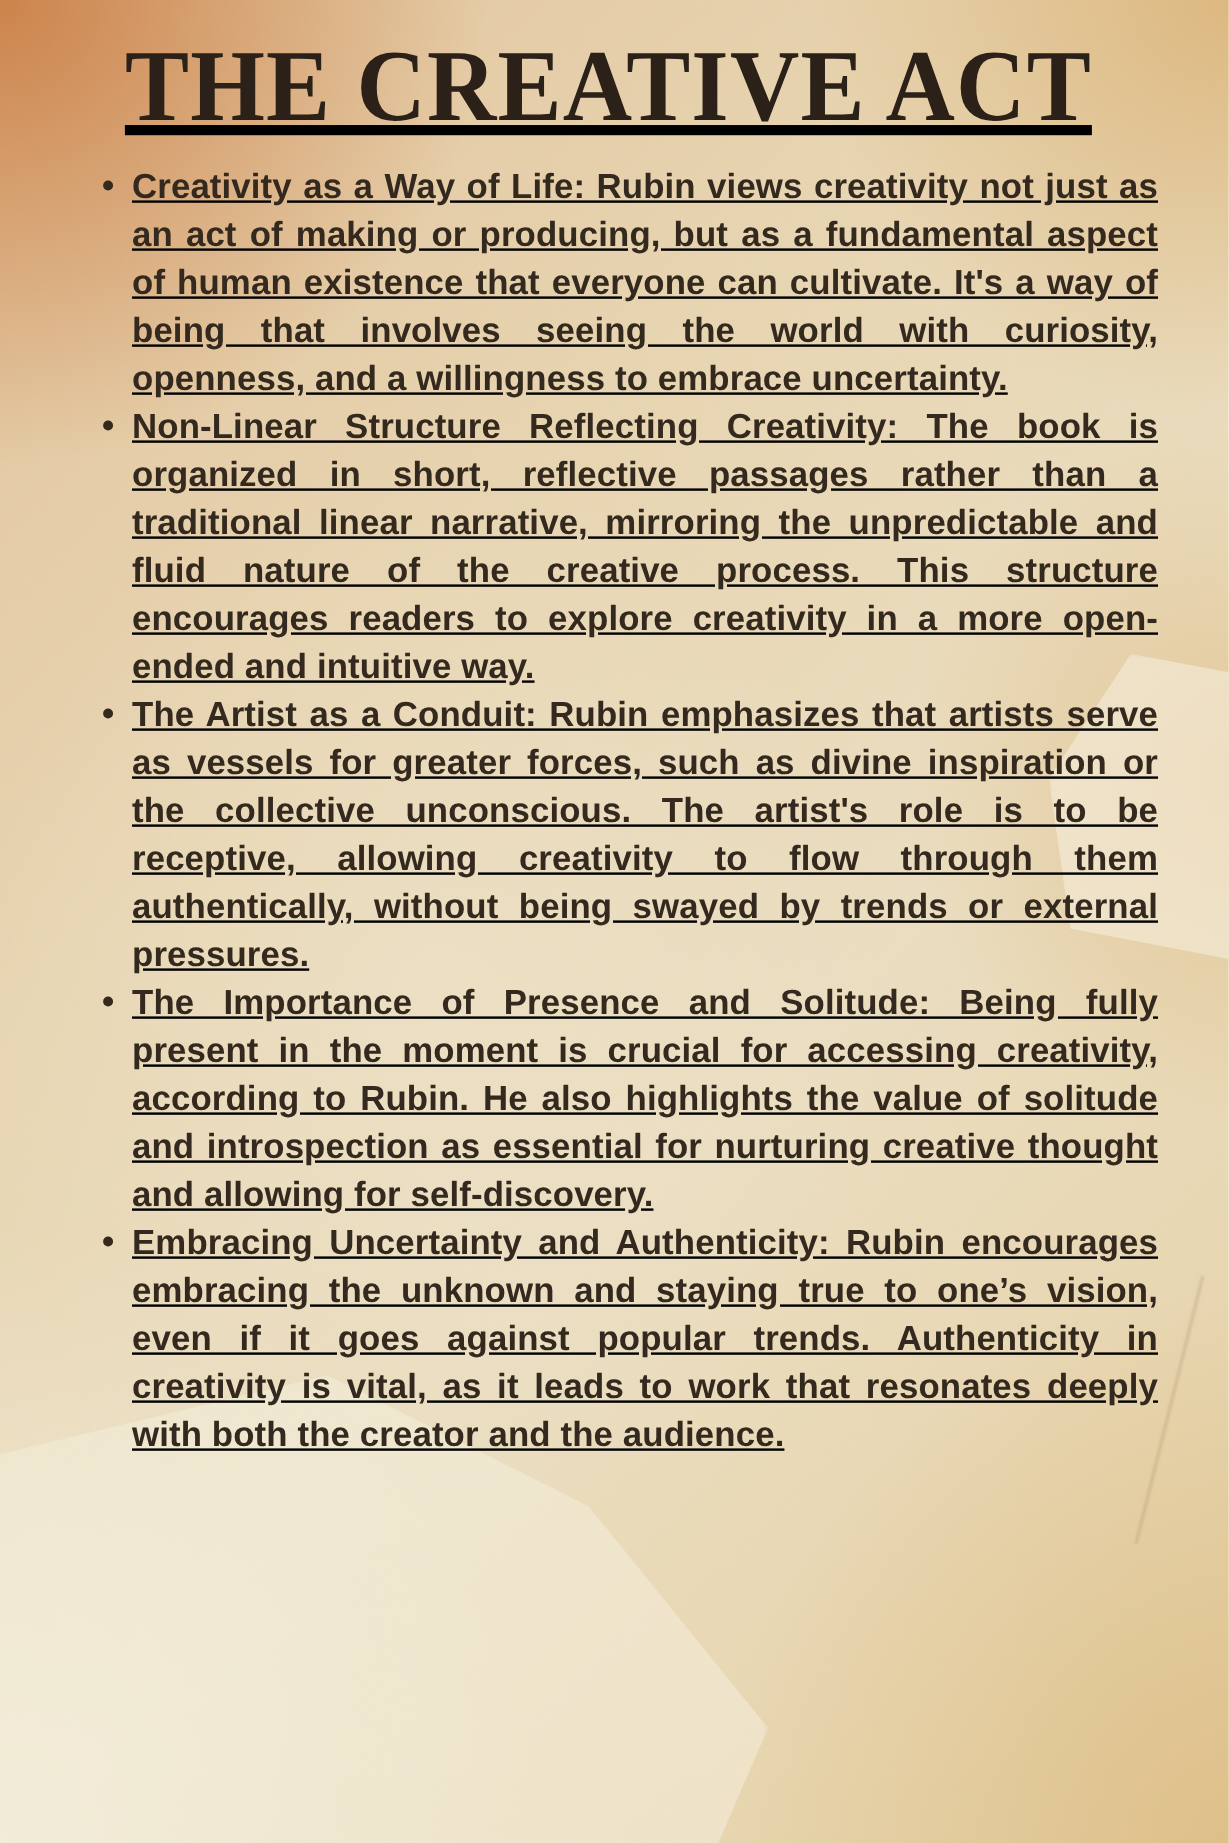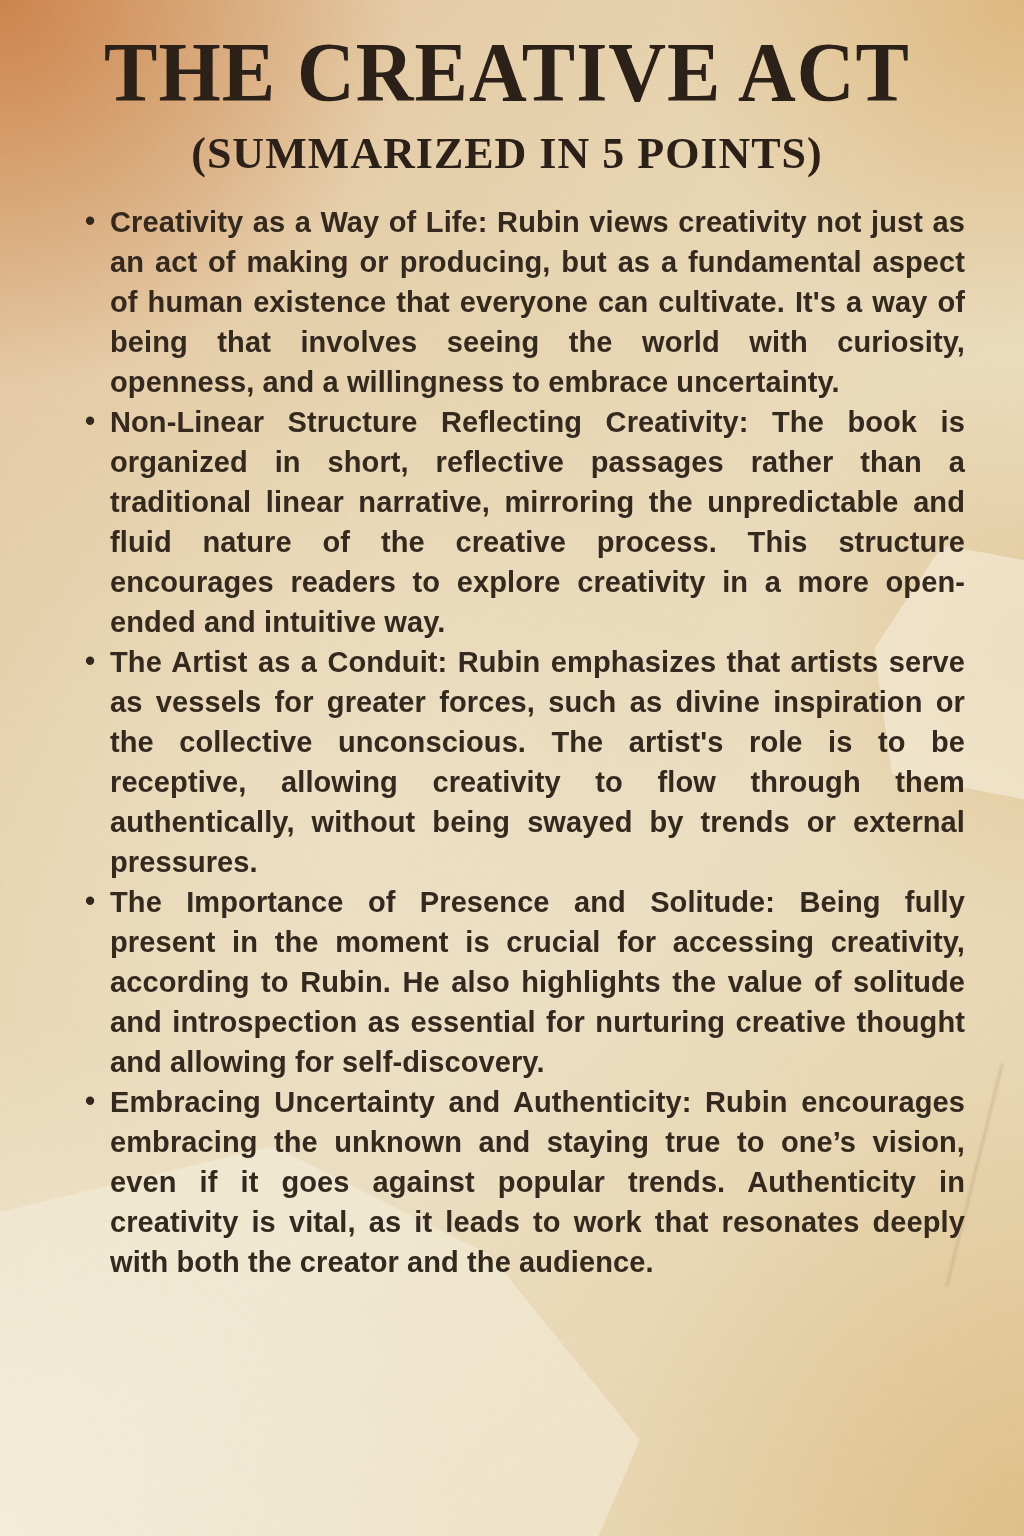--- a/index.html
+++ b/index.html
@@ -37,21 +37,21 @@
   }
   .crease {
     right: 48px; top: 1060px; width: 3px; height: 230px;
     background: rgba(170,140,100,0.28);
     transform: rotate(14deg);
     filter: blur(1px);
   }
 
   .grain { position: absolute; inset: 0; opacity: 0.5; pointer-events: none; }
 
-  .content { position: relative; z-index: 2; padding: 30px 59px 0 49px; }
+  .content { position: relative; z-index: 2; padding: 30px 59px 0 49px; text-decoration: underline; }
 
   .title {
     font-family: "Liberation Serif", serif;
     font-weight: 700;
     font-size: 80px;
     line-height: 1.0;
     text-align: center;
     color: #2b2119;
     letter-spacing: 1px;
     transform: scaleY(1.06);
@@ -119,21 +119,20 @@
       <feTurbulence type="fractalNoise" baseFrequency="0.9" numOctaves="2" stitchTiles="stitch"></feTurbulence>
       <feColorMatrix type="matrix" values="0 0 0 0 0.45  0 0 0 0 0.36  0 0 0 0 0.24  0 0 0 0.10 0"></feColorMatrix>
     </filter>
     <rect width="100%" height="100%" filter="url(#grainNoise)"></rect>
   </svg>
 
   <div class="content">
 
     <h1 class="title">THE CREATIVE ACT</h1>
 
-    <h2 class="subtitle">(SUMMARIZED IN 5 POINTS)</h2>
 
     <ul class="points">
       <li class="point">
         <span class="bullet">•</span>
         <span class="point-text">Creativity as a Way of Life: Rubin views creativity not just as an act of making or producing, but as a fundamental aspect of human existence that everyone can cultivate. It's a way of being that involves seeing the world with curiosity, openness, and a willingness to embrace uncertainty.</span>
       </li>
       <li class="point">
         <span class="bullet">•</span>
         <span class="point-text">Non-Linear Structure Reflecting Creativity: The book is organized in short, reflective passages rather than a traditional linear narrative, mirroring the unpredictable and fluid nature of the creative process. This structure encourages readers to explore creativity in a more open-ended and intuitive way.</span>
       </li>

